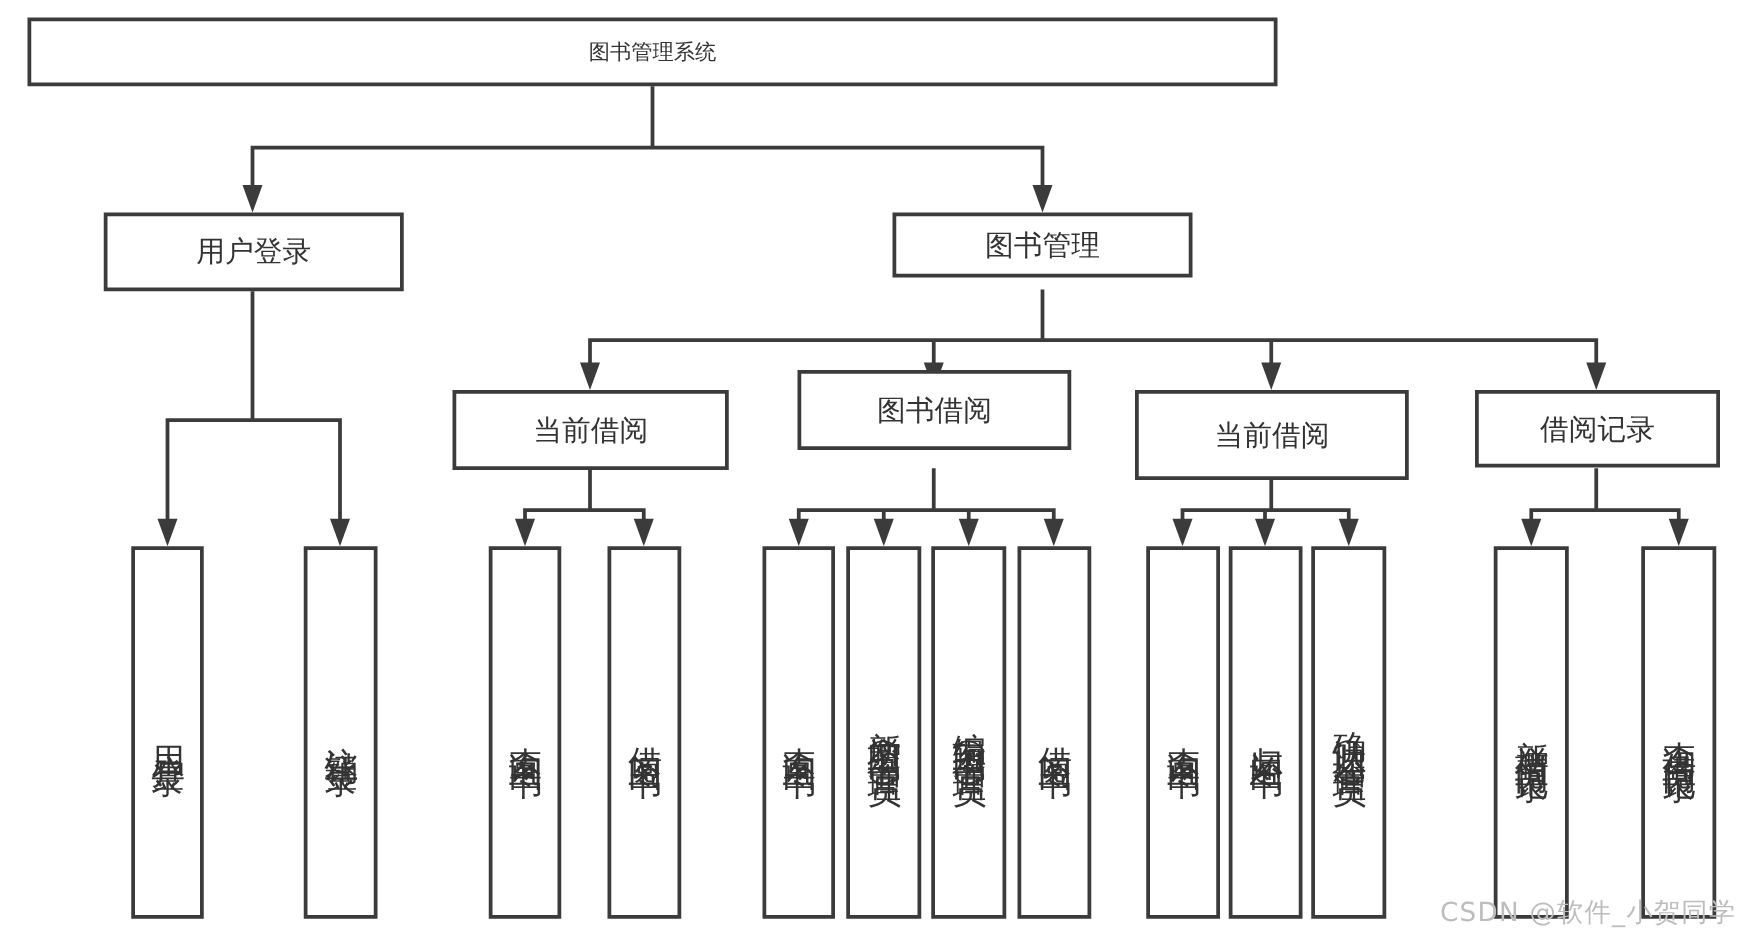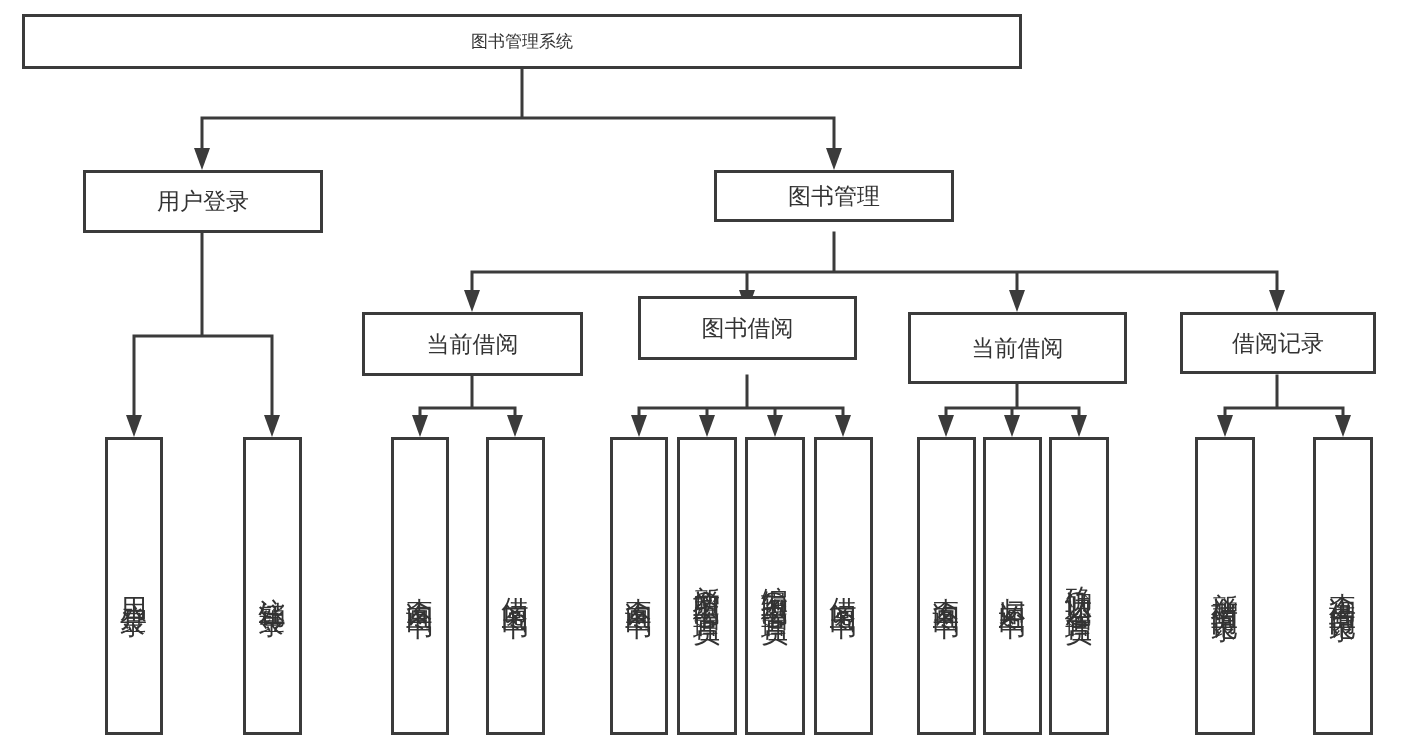--- a/index.html
+++ b/index.html
@@ -163,14 +163,15 @@
     <span>确认归还（管理员）</span>
   </div>
 
   <div class="node leaf" style="left:1195px;top:437px;width:60px;height:298px">
     <span>新增借阅记录</span>
   </div>
   <div class="node leaf" style="left:1313px;top:437px;width:60px;height:298px">
     <span>查询借阅记录</span>
   </div>
 
+  <div class="watermark">CSDN @软件_小贺同学</div>
 
 </div>
 
 </body></html>

